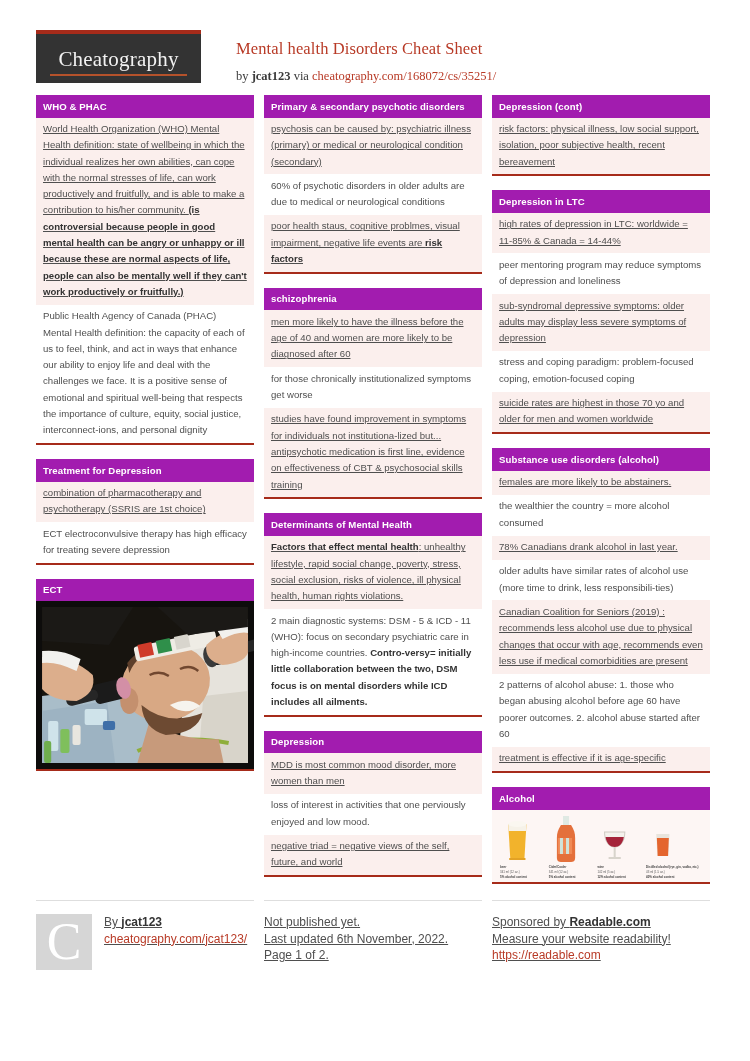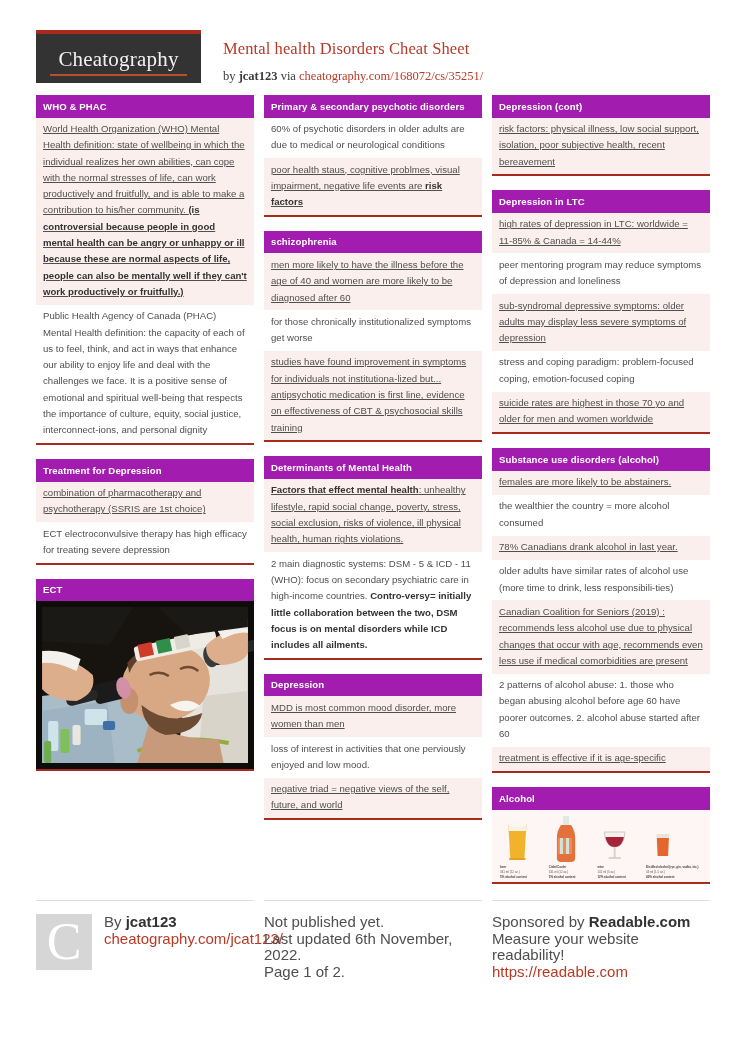--- a/index.html
+++ b/index.html
@@ -25,21 +25,21 @@
     position: absolute; left: 0; right: 0; top: 13px;
     text-align: center;
     color: #f2f2f2;
     font-family: "Liberation Serif", serif;
     font-size: 21px;
     letter-spacing: .2px;
     border-bottom: 2px solid #b5522b;
     padding-bottom: 2px;
     margin: 0 14px;
   }
-  .title-block { padding-left: 22px; padding-top: 9px; }
+  .title-block { padding-left: 35px; padding-top: 9px; }
   .sheet-title {
     color: #b83a26;
     font-family: "Liberation Serif", serif;
     font-size: 16.5px;
     font-weight: 400;
     line-height: 19px;
     letter-spacing: .1px;
   }
   .sheet-sub {
     font-family: "Liberation Serif", serif;
@@ -108,21 +108,21 @@
   .avatar {
     width: 56px; height: 56px; flex: 0 0 56px;
     background: #d6d6d6;
     color: #ffffff;
     font-family: "Liberation Serif", serif;
     font-size: 52px;
     line-height: 56px;
     text-align: center;
     margin-right: 12px;
   }
-  .ftext { font-size: 15px; line-height: 16.5px; color: #4f4f4f; }
+  .ftext { font-size: 12px; line-height: 16.5px; color: #4f4f4f; text-decoration: underline; }
   .ftext b { color: #333; font-weight: 700; }
   .ftext a { color: #b83a26; text-decoration: none; }
 </style>
 </head>
 <body>
 
 <div class="page">
 
   <div class="header">
     <div class="logo-box">
@@ -212,20 +212,21 @@
     <rect x="8" y="140" width="7" height="22" rx="2" fill="#6fae4e"></rect>
     <rect x="48" y="108" width="22" height="16" rx="2" fill="#cfe3ea"></rect>
     <rect x="66" y="120" width="12" height="9" rx="2" fill="#3f6fa8"></rect>
   </svg></div>
           </div>
         </div>
       </div>
       <div class="col">
         <div class="card">
           <div class="card-title">Primary &amp; secondary psychotic disorders</div>
+          <div class="row alt">psychosis can be caused by: psychiatric illness (primary) or medical or neurological condition (secondary)</div>
           <div class="row">60% of psychotic disorders in older adults are due to medical or neurological conditions</div>
           <div class="row alt">poor health staus, cognitive problmes, visual impairment, negative life events are <b>risk factors</b></div>
         </div>
         <div class="card">
           <div class="card-title">schizophrenia</div>
           <div class="row alt">men more likely to have the illness before the age of 40 and women are more likely to be diagnosed after 60</div>
           <div class="row">for those chronically institutionalized symptoms get worse</div>
           <div class="row alt">studies have found improvement in symptoms for individuals not institutiona-lized but... antipsychotic medication is first line, evidence on effectiveness of CBT &amp; psychosocial skills training</div>
         </div>
         <div class="card">

